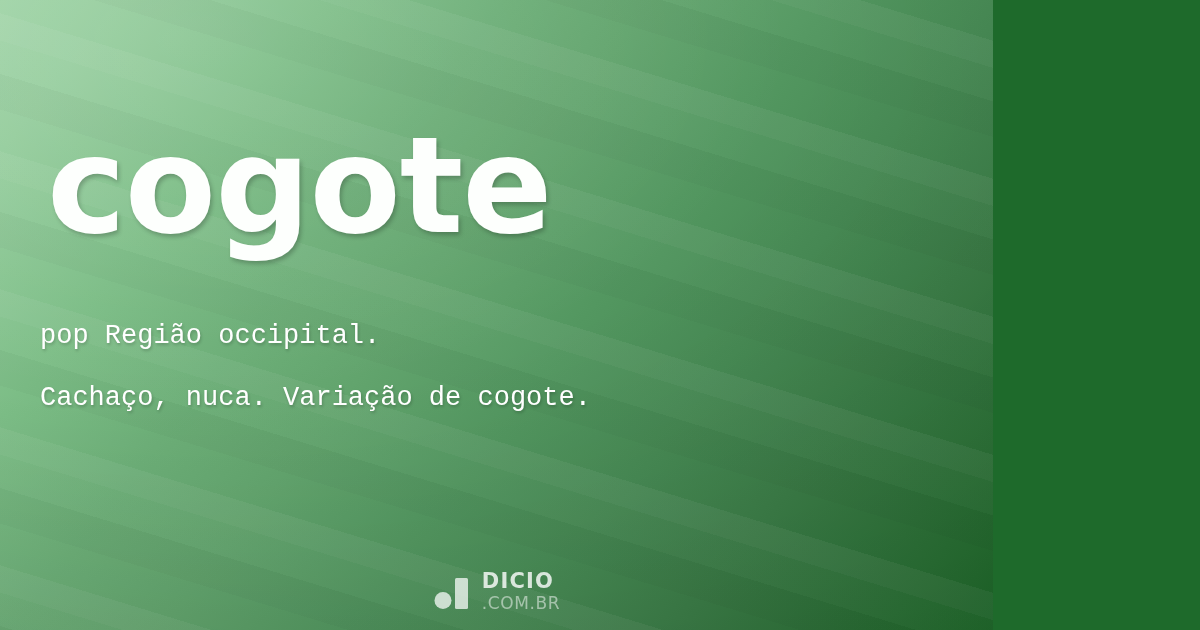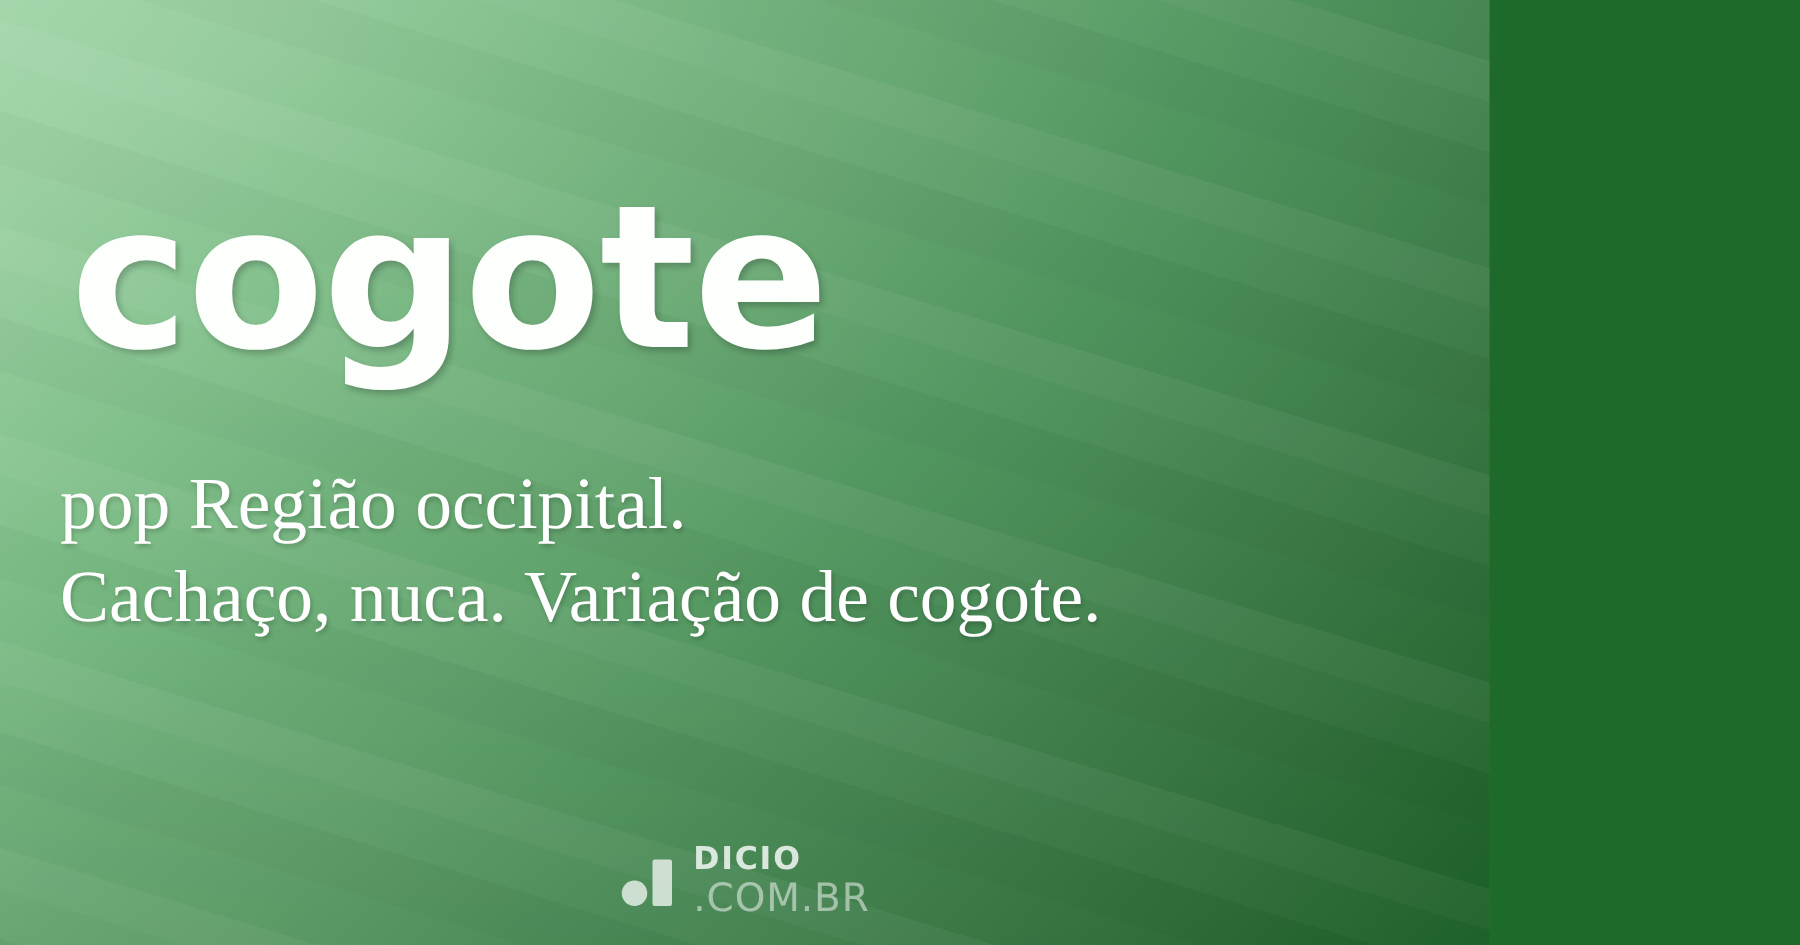--- a/index.html
+++ b/index.html
@@ -82,23 +82,23 @@
 
   
   #definition {
     position: absolute;
     left: 40px;
     top: 305px;
     width: 1110px;
   }
 
   .def-line {
-    font-family: Liberation Serif, serif;
+    font-family: Liberation Mono, monospace;
     font-weight: 400;
-    font-size: 49px;
+    font-size: 27px;
     line-height: 62px;
     color: #ffffff;
     text-shadow: 1px 2px 3px rgba(0,0,0,0.20);
     white-space: nowrap;
   }
 
   
   #logo {
     position: absolute;
     left: 0;
@@ -129,21 +129,21 @@
     font-family: "DejaVu Sans", sans-serif;
     font-weight: 700;
     font-size: 21px;
     letter-spacing: 1.2px;
     color: rgba(255,255,255,0.80);
   }
 
   #logo-tld {
     font-family: "DejaVu Sans", sans-serif;
     font-weight: 400;
-    font-size: 26px;
+    font-size: 17px;
     letter-spacing: 0.6px;
     margin-top: 3px;
     color: rgba(255,255,255,0.50);
   }
 </style>
 </head>
 <body>
 
 <div id="card">
 

